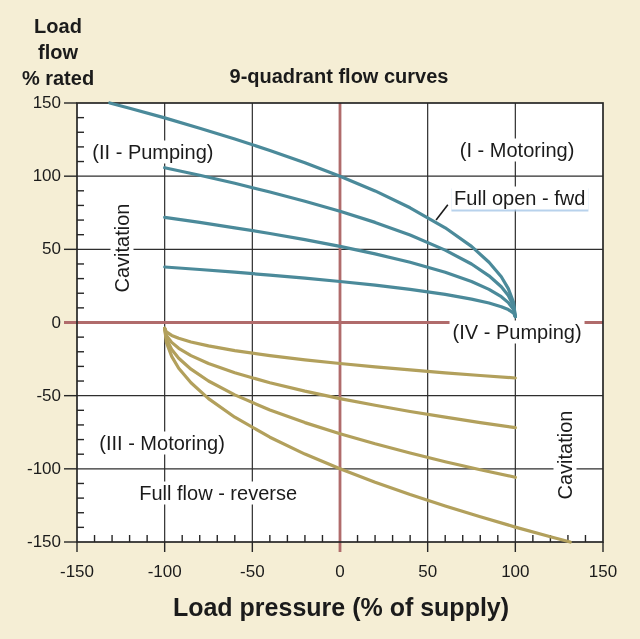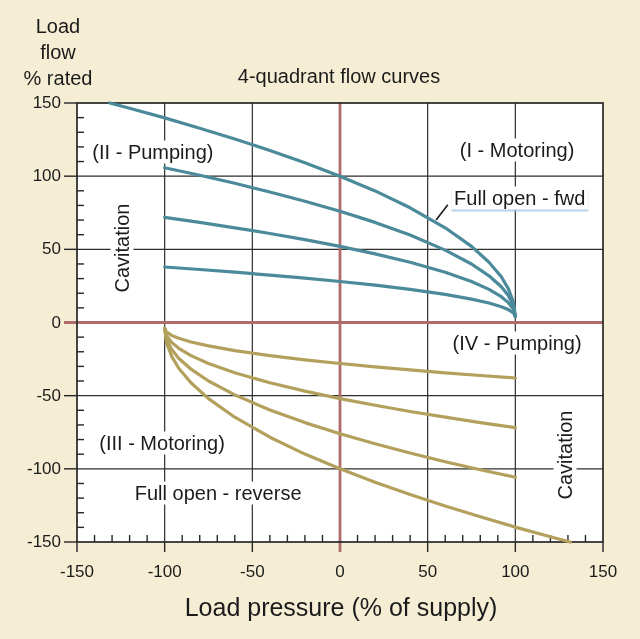--- a/index.html
+++ b/index.html
@@ -1,19 +1,19 @@
 <!DOCTYPE html>
 <html><head>
 <meta charset="utf-8">
 <style>
   html,body{margin:0;padding:0;}
   body{background:#f5eed5;font-family:"Liberation Sans","DejaVu Sans",sans-serif;}
   .canvas{position:relative;width:640px;height:639px;background:#f5eed5;overflow:hidden;color:#1b1b1b;}
   .abs{position:absolute;}
-  .ctr{transform:translate(-50%,-50%);}
+  .ctr{transform:translate(-50%,-50%);font-weight:bold;}
   #chart-svg{position:absolute;left:0;top:0;}
   .y-axis-title{white-space:pre-line;text-align:center;font-size:20px;line-height:26px;}
   .chart-title{font-size:20px;white-space:nowrap;}
   .x-axis-title{font-size:25px;white-space:nowrap;}
   .tick{font-size:17px;white-space:nowrap;position:absolute;}
   .tick.ytick{transform:translate(-100%,-50%);}
   .tick.xtick{transform:translate(-50%,-50%);}
   .anno{position:absolute;font-size:20px;white-space:nowrap;background:#ffffff;padding:0 3px;transform:translate(-50%,-50%);}
   .anno.rot{transform:translate(-50%,-50%) rotate(-90deg);padding:0 5px;}
   .anno.ul{box-shadow:0 2px 0 0 rgba(160,195,230,0.75);}
@@ -109,21 +109,21 @@
         <polyline points="164.7,328.4 166.4,342.4 171.7,356.4 178.7,368.2 191.0,382.8 208.5,398.6 234.8,417.2 269.9,437.2 304.9,454.1 340.0,468.8 375.1,482.3 410.1,494.6 445.2,506.0 480.3,516.8 515.3,527.1 550.4,536.7 570.2,542.0" stroke="#b2a05c"></polyline>
         <polyline points="164.7,328.4 166.4,338.9 171.7,349.4 178.7,358.2 191.0,369.2 208.5,381.0 234.8,394.9 269.9,410.0 304.9,422.6 340.0,433.7 375.1,443.8 410.1,453.0 445.2,461.7 480.3,469.7 515.3,477.3" stroke="#b2a05c"></polyline>
         <polyline points="164.7,328.4 166.4,335.4 171.7,342.4 178.7,348.3 191.0,355.6 208.5,363.5 234.8,372.8 269.9,382.8 304.9,391.1 340.0,398.6 375.1,405.3 410.1,411.5 445.2,417.2 480.3,422.6 515.3,427.7" stroke="#b2a05c"></polyline>
         <polyline points="164.7,328.4 166.4,331.9 171.7,335.4 178.7,338.3 191.0,342.0 208.5,345.9 234.8,350.6 269.9,355.6 304.9,359.8 340.0,363.5 375.1,366.8 410.1,369.9 445.2,372.8 480.3,375.5 515.3,378.0" stroke="#b2a05c"></polyline>
       </g>
       <line x1="447.83" y1="204.70166666666665" x2="436.0826666666667" y2="220.06666666666666" stroke="#1b1b1b" stroke-width="1.6"></line>
     </svg>
   <div class="abs ctr y-axis-title" style="left:58px;top:52px;">Load
 flow
 % rated</div>
-  <div class="abs ctr chart-title" style="left:339px;top:76px;">4-quadrant flow curves</div>
+  <div class="abs ctr chart-title" style="left:339px;top:76px;">9-quadrant flow curves</div>
   <div class="abs ctr x-axis-title" style="left:341px;top:607px;">Load pressure (% of supply)</div>
   <div id="tick-layer">
       <div class="tick xtick" style="left: 77px; top: 572px;">-150</div>
       <div class="tick xtick" style="left: 164.667px; top: 572px;">-100</div>
       <div class="tick xtick" style="left: 252.333px; top: 572px;">-50</div>
       <div class="tick xtick" style="left: 340px; top: 572px;">0</div>
       <div class="tick xtick" style="left: 427.667px; top: 572px;">50</div>
       <div class="tick xtick" style="left: 515.333px; top: 572px;">100</div>
       <div class="tick xtick" style="left: 603px; top: 572px;">150</div>
       <div class="tick ytick" style="left: 61px; top: 542px;">-150</div>
@@ -131,19 +131,19 @@
       <div class="tick ytick" style="left: 61px; top: 395.667px;">-50</div>
       <div class="tick ytick" style="left: 61px; top: 322.5px;">0</div>
       <div class="tick ytick" style="left: 61px; top: 249.333px;">50</div>
       <div class="tick ytick" style="left: 61px; top: 176.167px;">100</div>
       <div class="tick ytick" style="left: 61px; top: 103px;">150</div>
     </div>
   <div id="anno-layer">
       <div class="anno" style="left: 152.919px; top: 152.022px;">(II - Pumping)</div>
       <div class="anno" style="left: 517.087px; top: 150px;">(I - Motoring)</div>
       <div class="anno ul" style="left: 519.717px; top: 198.117px;">Full open - fwd</div>
-      <div class="anno" style="left: 517.087px; top: 343px;">(IV - Pumping)</div>
+      <div class="anno" style="left: 517.087px; top: 332px;">(IV - Pumping)</div>
       <div class="anno" style="left: 162.037px; top: 443.225px;">(III - Motoring)</div>
-      <div class="anno" style="left: 218.143px; top: 492.978px;">Full open - reverse</div>
+      <div class="anno" style="left: 218.143px; top: 492.978px;">Full flow - reverse</div>
       <div class="anno rot" style="left: 121.71px; top: 247.87px;">Cavitation</div>
       <div class="anno rot" style="left: 565.303px; top: 454.932px;">Cavitation</div>
     </div>
 </div>
 
 </body></html>

